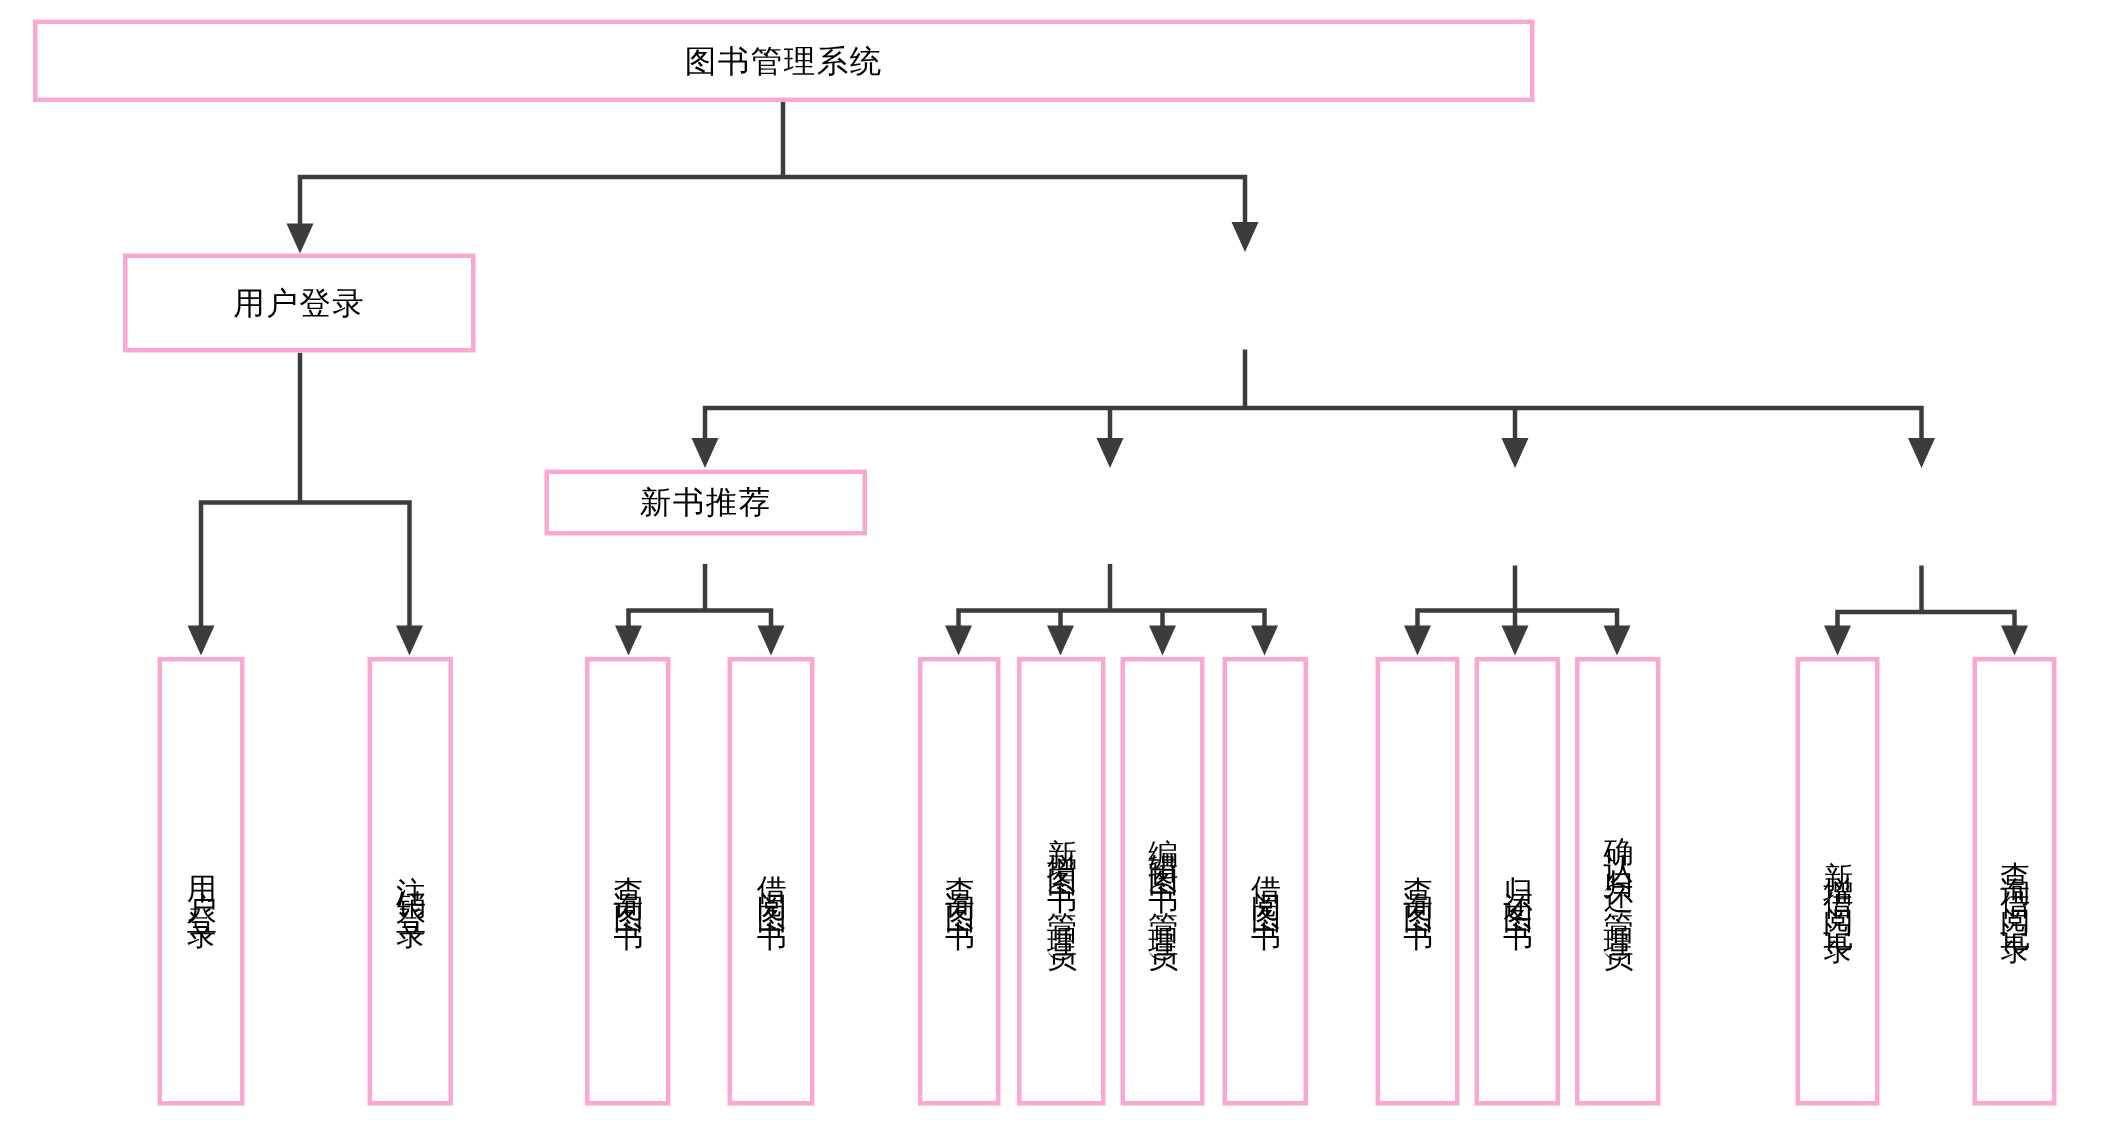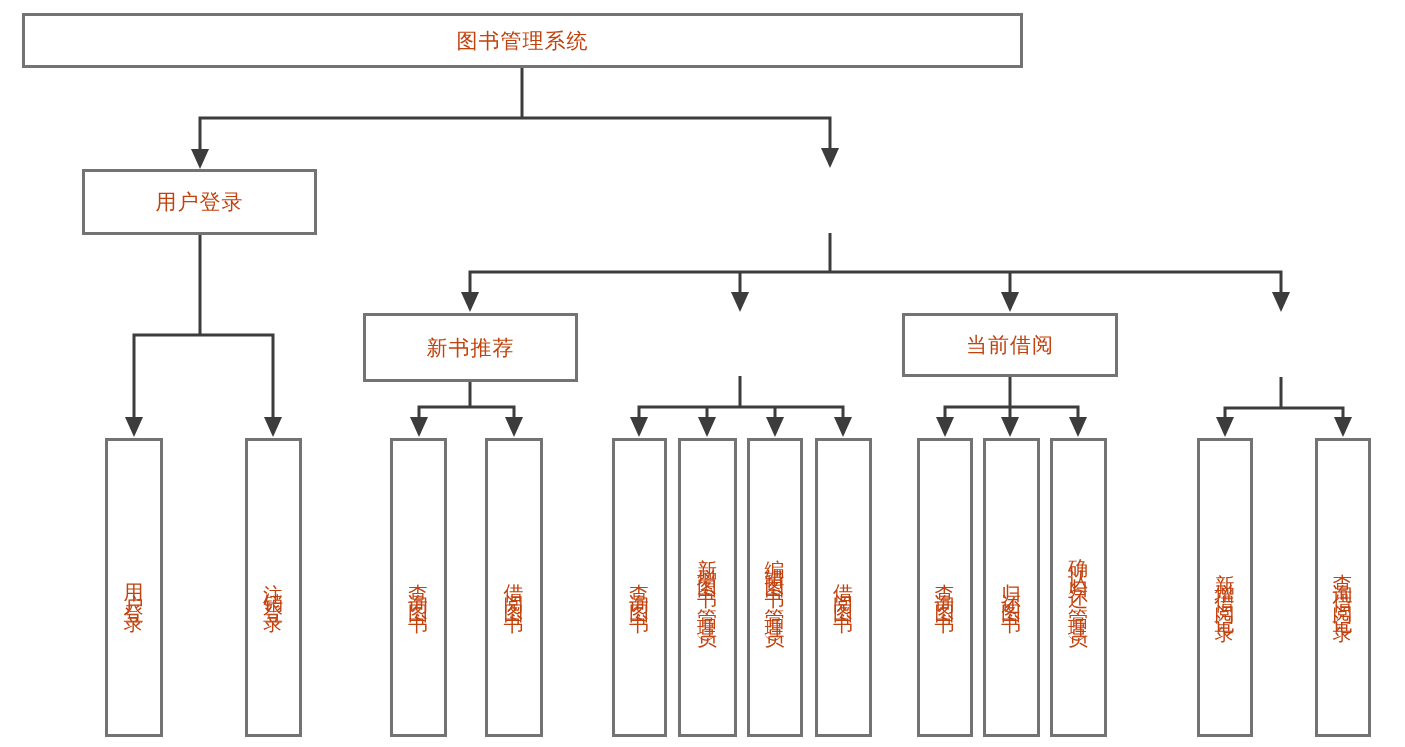--- a/index.html
+++ b/index.html
@@ -10,26 +10,26 @@
     font-family: "Liberation Sans", "DejaVu Sans", sans-serif;
     overflow: hidden;
   }
   #connector-layer {
     position: absolute; left: 0; top: 0; z-index: 0;
   }
   .node {
     position: absolute;
     box-sizing: border-box;
     background: #ffffff;
-    border: 3px solid #737373;
+    border: 3px solid #f9a8d4;
     display: flex;
     align-items: center;
     justify-content: center;
     z-index: 1;
-    color: #c2410c;
+    color: #000000;
   }
   .hbox span {
     font-size: 21px;
     letter-spacing: 1px;
     white-space: nowrap;
   }
   .vbox span {
     writing-mode: vertical-rl;
     text-orientation: mixed;
     font-size: 20px;
@@ -98,25 +98,22 @@
   </svg>
 
   <div class="node hbox" style="left:22px; top:13px; width:1001px; height:55px;">
     <span>图书管理系统</span>
   </div>
 
   <div class="node hbox" style="left:82px; top:169px; width:235px; height:66px;">
     <span>用户登录</span>
   </div>
 
-  <div class="node hbox" style="left:363px; top:313px; width:215px; height:69px;">
+  <div class="node hbox" style="left:363px; top:313px; width:215px; height:44px;">
     <span>新书推荐</span>
-  </div>
-  <div class="node hbox" style="left:902px; top:313px; width:216px; height:64px;">
-    <span>当前借阅</span>
   </div>
 
   <div class="node vbox" style="left:105px; top:438px; width:58px; height:299px;">
     <span>用户登录</span>
   </div>
   <div class="node vbox" style="left:245px; top:438px; width:57px; height:299px;">
     <span>注销登录</span>
   </div>
 
   <div class="node vbox" style="left:390px; top:438px; width:57px; height:299px;">

